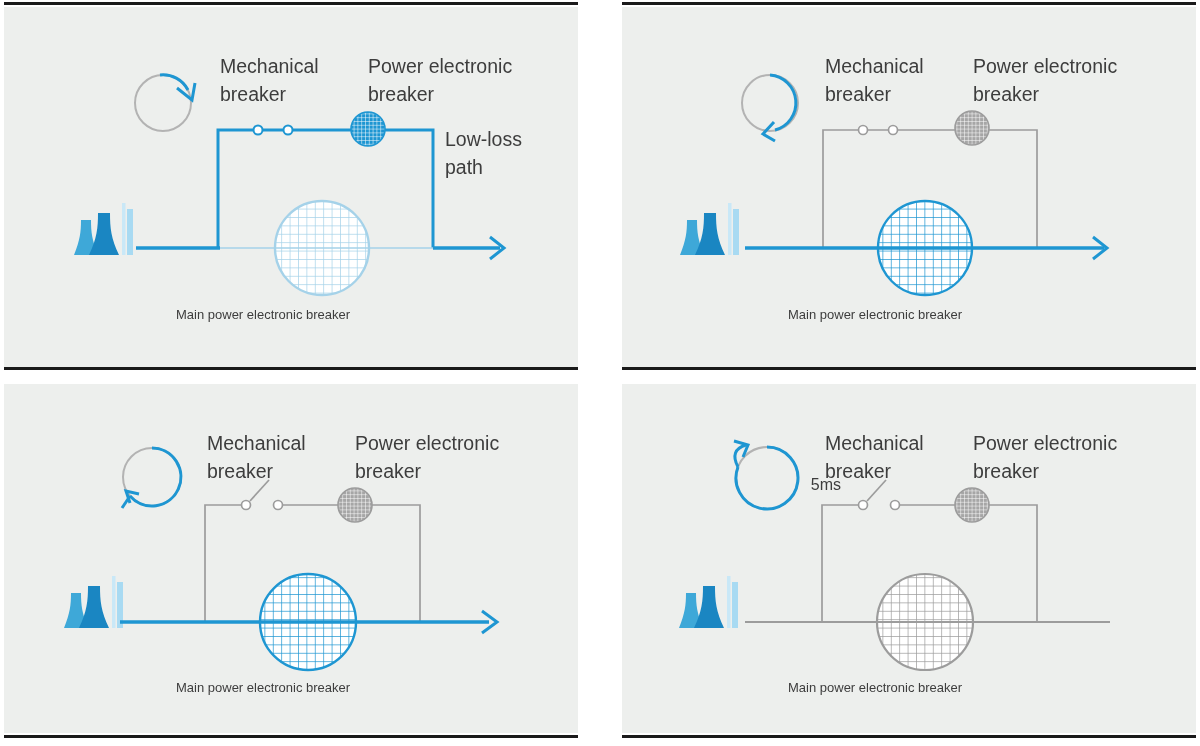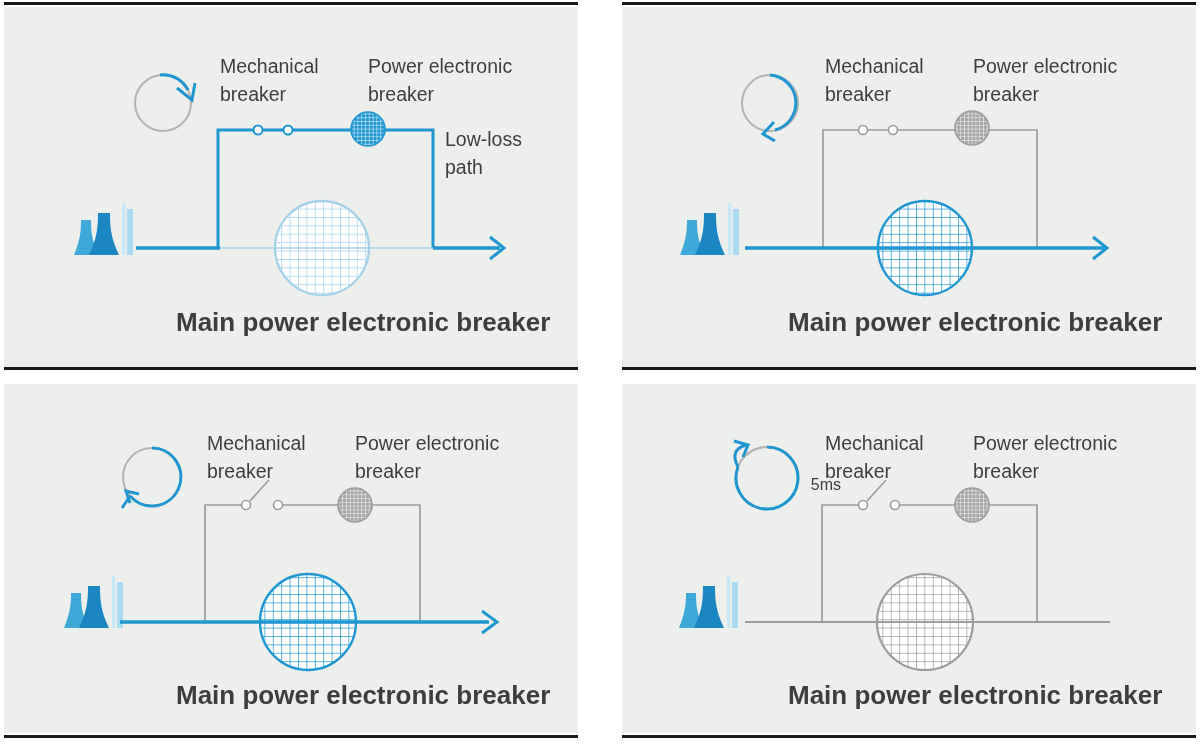--- a/index.html
+++ b/index.html
@@ -8,21 +8,21 @@
     --tower-light:#3EA8D8; --tower-dark:#1A86C2; --chimney:#A8DAF2; --chimney-light:#C9E8F7;
   }
   html,body{margin:0;padding:0;}
   body{width:1200px;height:746px;background:#ffffff;position:relative;overflow:hidden;
        font-family:"Liberation Sans",sans-serif;}
   .fig{position:absolute;left:0;top:0;width:1008px;height:746px;}
   .rule{position:absolute;height:3px;background:var(--rule-black);}
   .panel{position:absolute;background:var(--panel-bg);}
   .panel svg{position:absolute;left:0;top:0;display:block;}
   .lbl{position:absolute;color:var(--text);font-size:19.5px;line-height:28px;white-space:nowrap;}
-  .caption{position:absolute;color:var(--text);font-size:26px;white-space:nowrap;font-weight:bold;}
+  .caption{position:absolute;color:var(--text);font-size:13px;white-space:nowrap;}
   .timer-text{position:absolute;color:var(--text);font-size:16px;width:52px;text-align:right;margin-left:48px;}
   
   .sB{stroke:var(--blue)} .sLB{stroke:var(--light-blue)} .sG{stroke:var(--circuit-gray)}
   .sCG{stroke:var(--clock-gray)}
   .fW{fill:#fff} .fB{fill:var(--blue)} .fGg{fill:#A6A6A6}
   .fTL{fill:var(--tower-light)} .fTD{fill:var(--tower-dark)}
   .fC{fill:var(--chimney)} .fCL{fill:var(--chimney-light)}
 </style>
 </head>
 <body>

